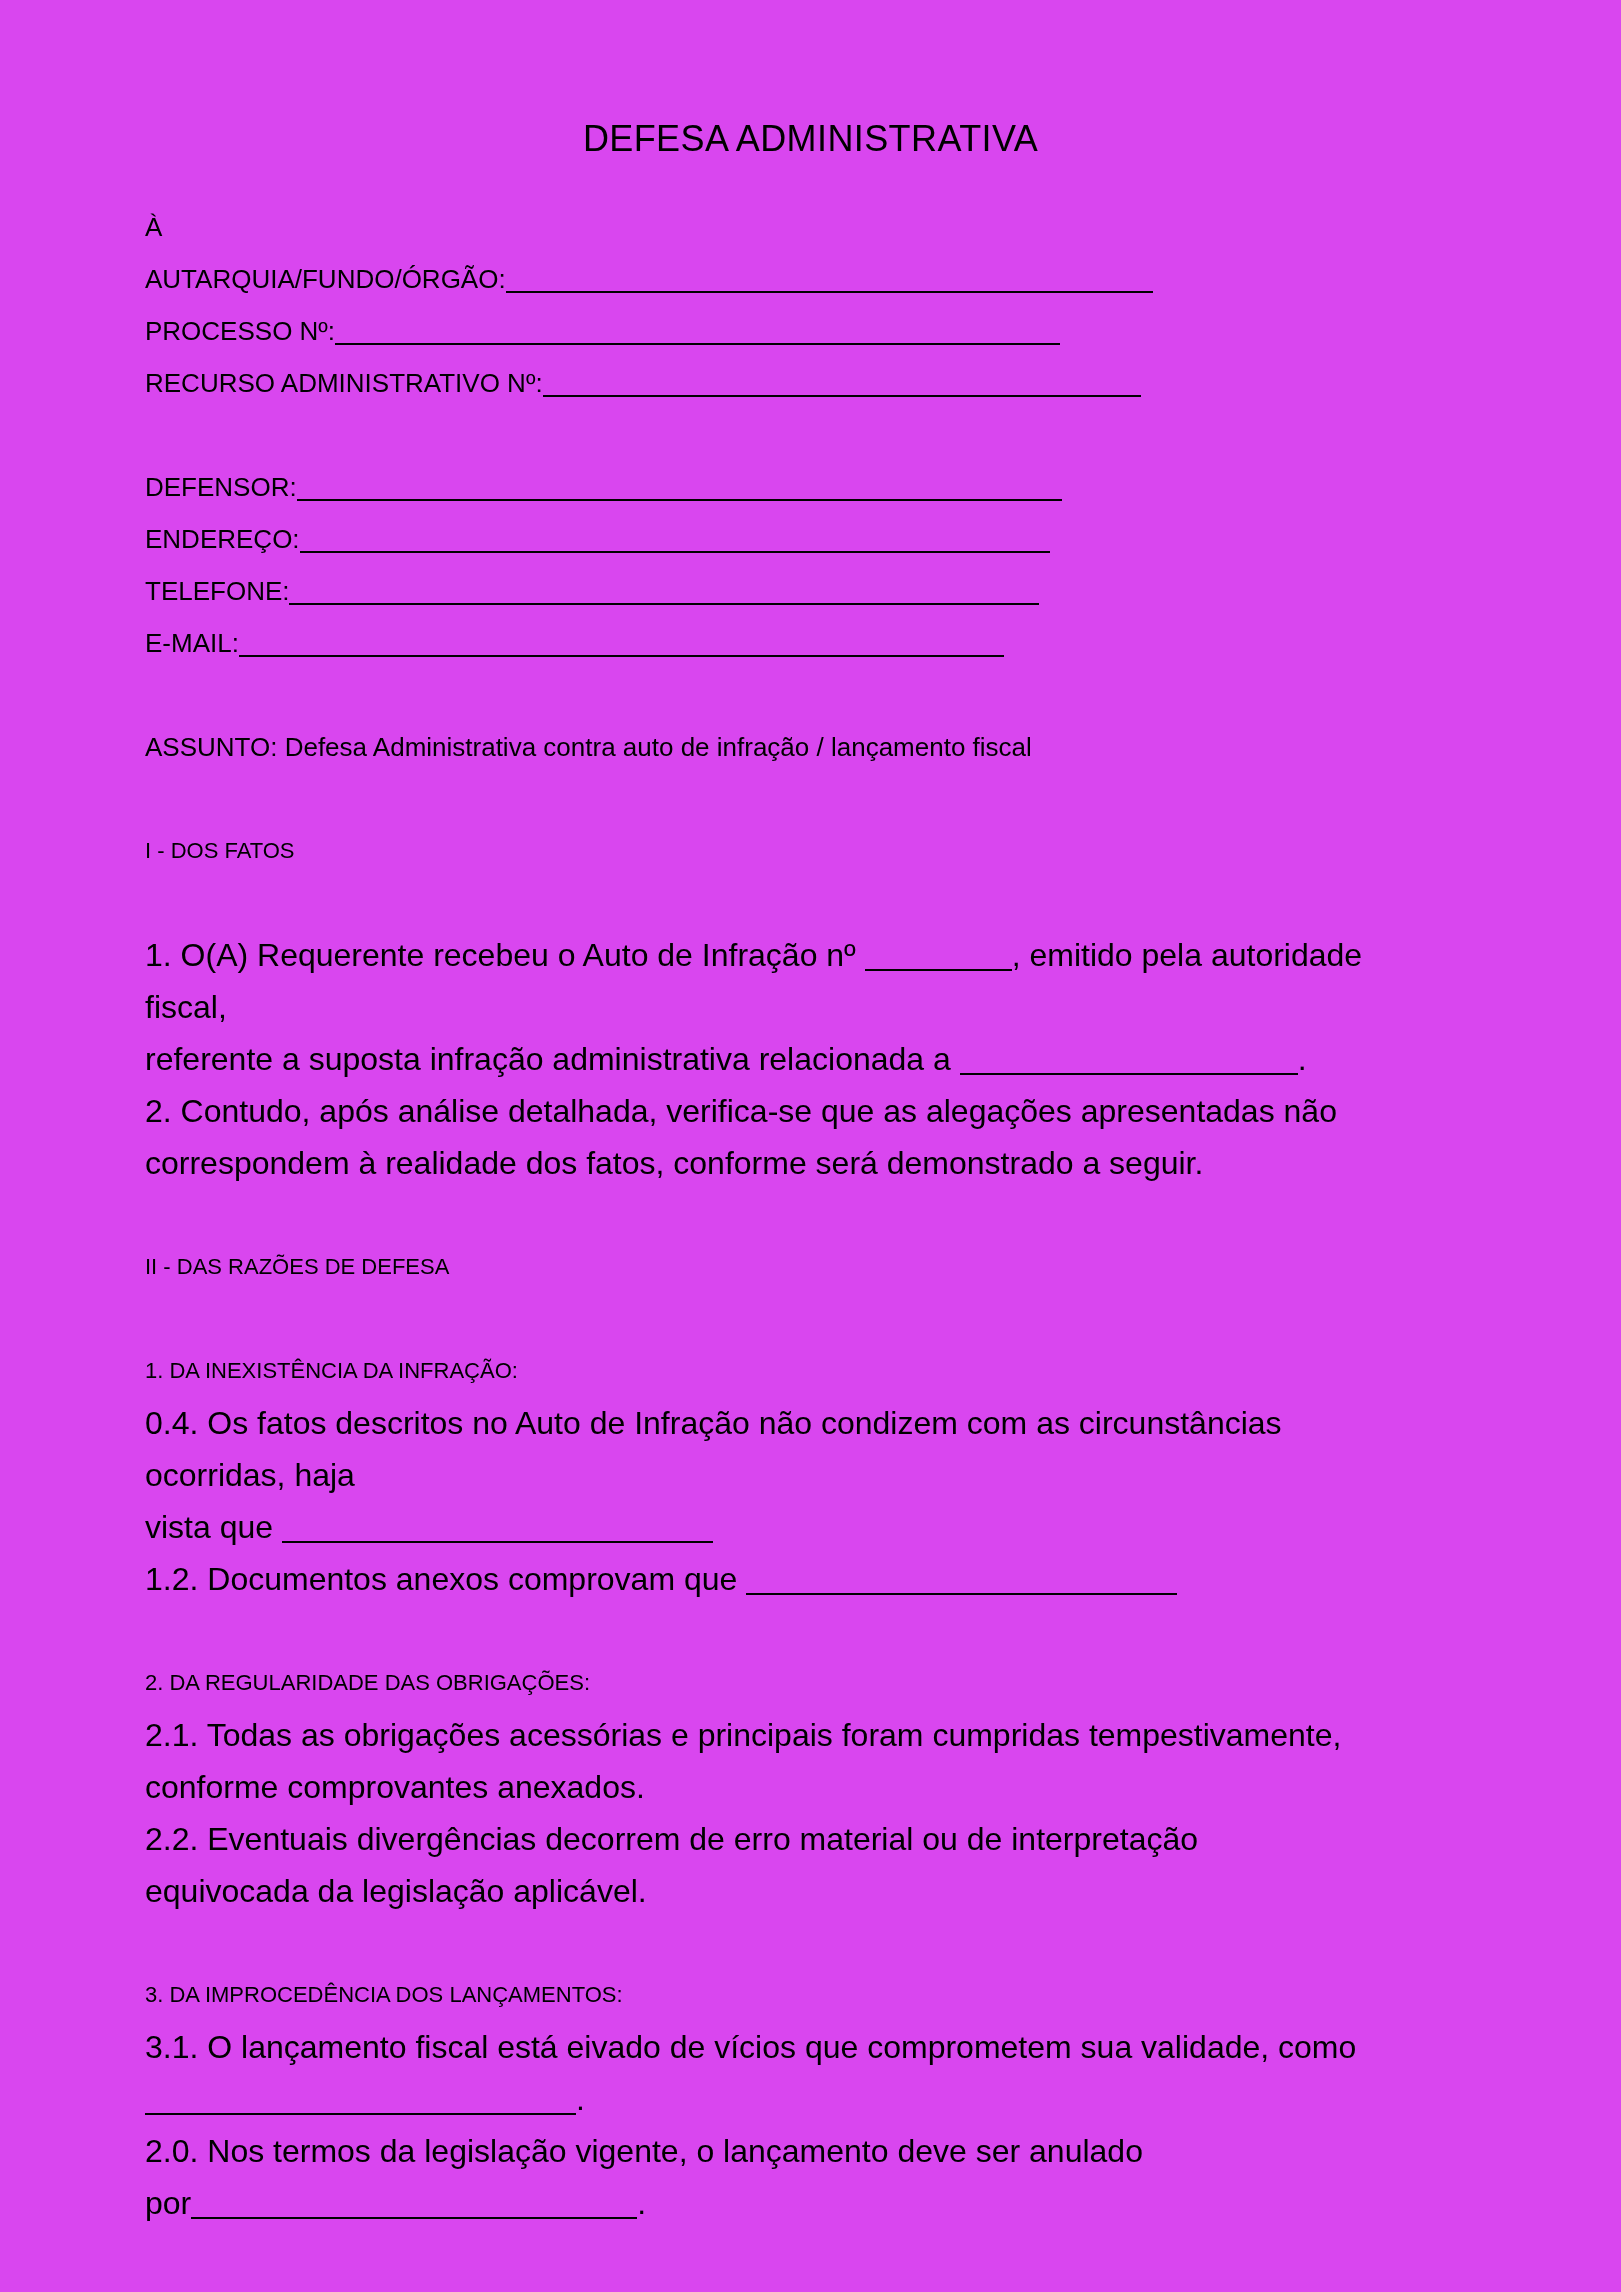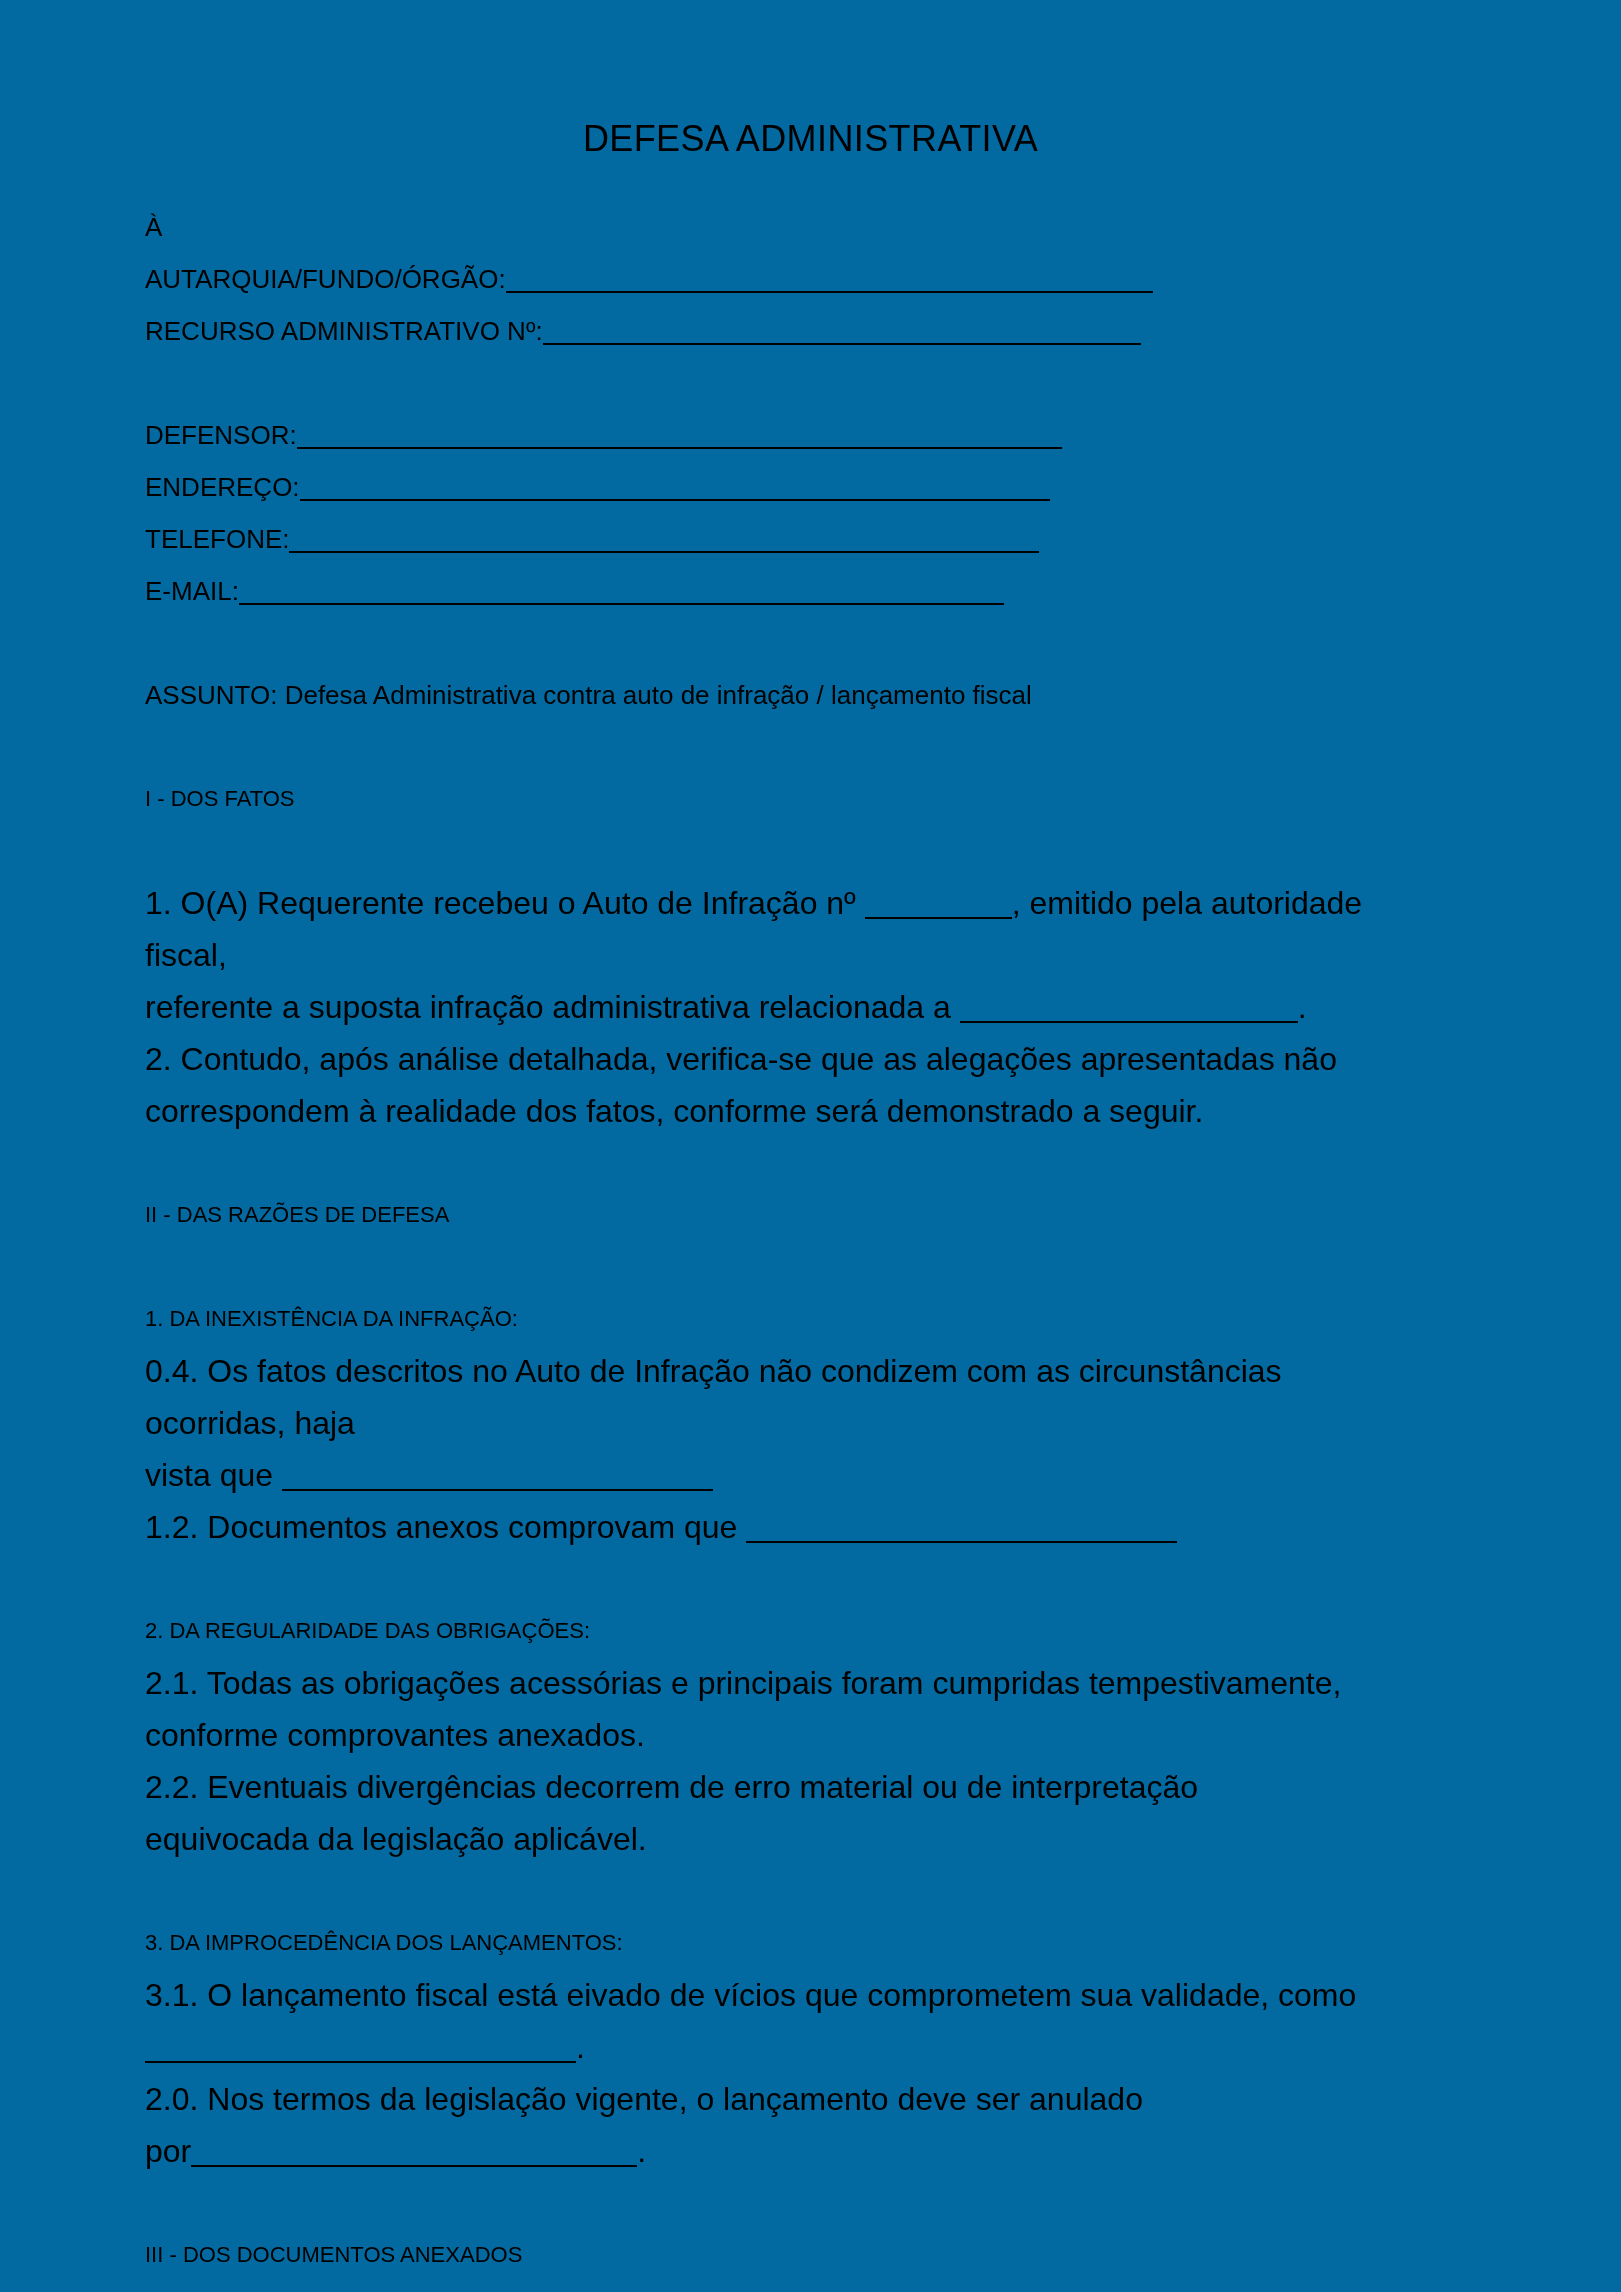--- a/index.html
+++ b/index.html
@@ -10,21 +10,21 @@
   }
   body {
     font-family: "Liberation Sans", sans-serif;
     color: #000000;
     -webkit-font-smoothing: antialiased;
   }
   .page {
     position: relative;
     width: 1621px;
     height: 2293px;
-    background: #0369a1;
+    background: #d946ef;
     margin: 0 auto;
     overflow: hidden;
     box-sizing: border-box;
   }
   .doc-title {
     position: absolute;
     top: 116px;
     left: 0;
     width: 1621px;
     text-align: center;
@@ -74,20 +74,21 @@
 
 <div class="page">
 
   <h1 class="doc-title">DEFESA ADMINISTRATIVA</h1>
 
   <div class="body-area">
 
     <div class="ln">À</div>
 
     <div class="fieldrow"><span>AUTARQUIA/FUNDO/ÓRGÃO:</span><span class="rule" style="width:647px"></span></div>
+    <div class="fieldrow"><span>PROCESSO Nº:</span><span class="rule" style="width:725px"></span></div>
     <div class="fieldrow"><span>RECURSO ADMINISTRATIVO Nº:</span><span class="rule" style="width:598px"></span></div>
 
     <div class="blank-line"></div>
 
     <div class="fieldrow"><span>DEFENSOR:</span><span class="rule" style="width:765px"></span></div>
     <div class="fieldrow"><span>ENDEREÇO:</span><span class="rule" style="width:750px"></span></div>
     <div class="fieldrow"><span>TELEFONE:</span><span class="rule" style="width:750px"></span></div>
     <div class="fieldrow"><span>E-MAIL:</span><span class="rule" style="width:765px"></span></div>
 
     <div class="blank-line"></div>

